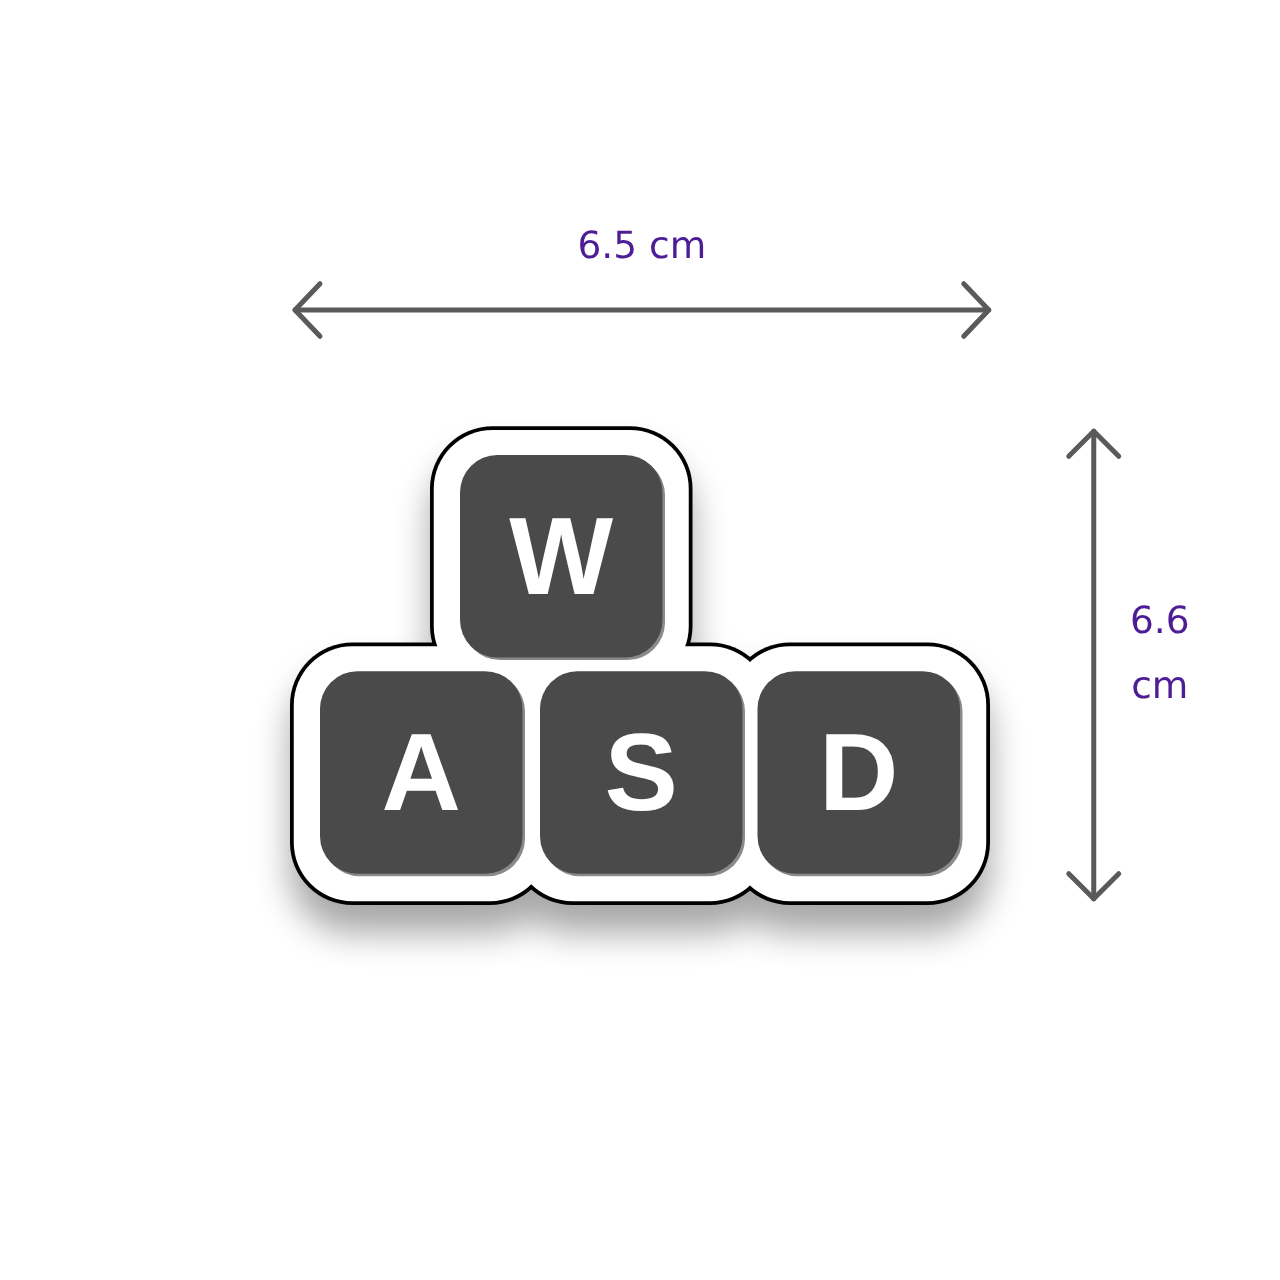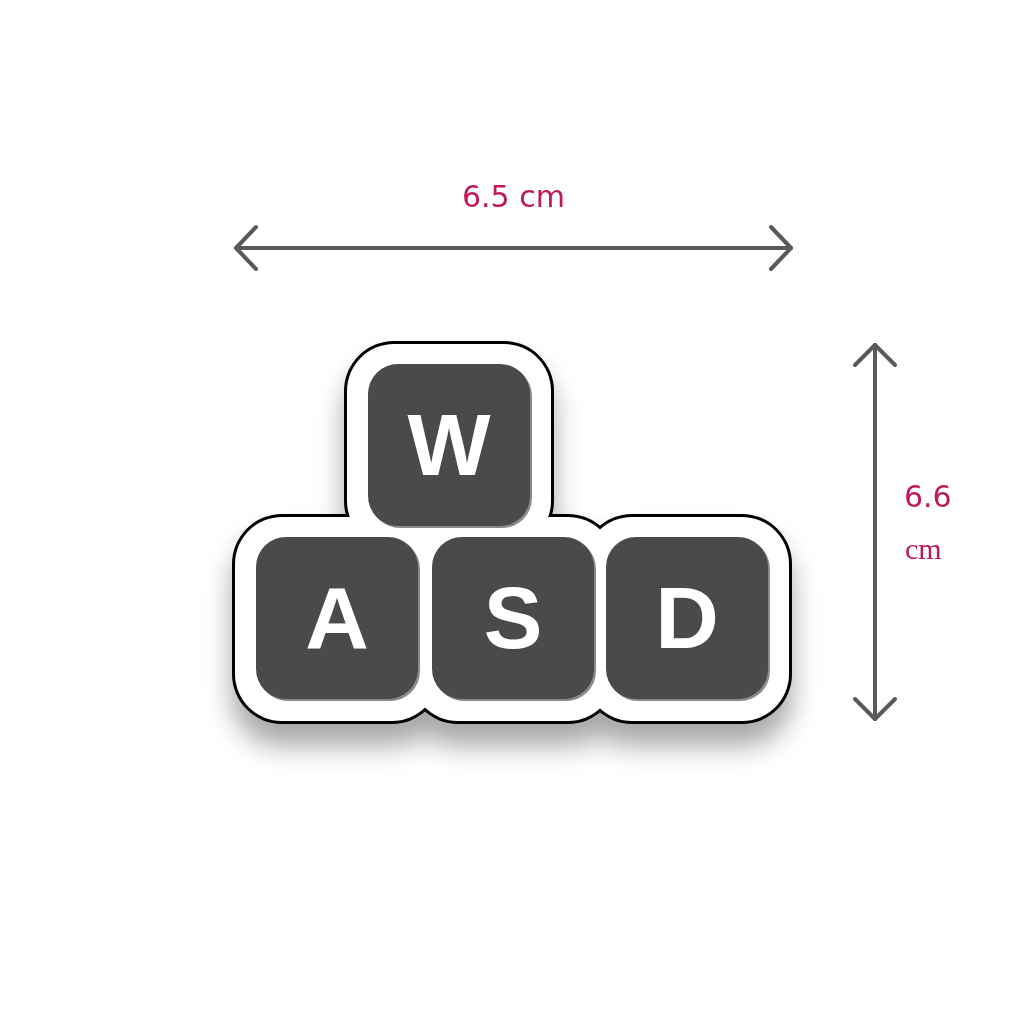--- a/index.html
+++ b/index.html
@@ -1,18 +1,18 @@
 <!DOCTYPE html>
 <html><head>
   <meta charset="utf-8">
   <style>
     html, body { margin: 0; padding: 0; background: #ffffff; }
     body { width: 1024px; height: 1024px; position: relative; overflow: hidden; font-family: "DejaVu Sans", sans-serif; }
     .abs { position: absolute; }
-    .dim-label { color: #be185d; font-family: "DejaVu Sans", sans-serif; font-size: 30px; line-height: 1; }
+    .dim-label { color: #4c1d95; font-family: "DejaVu Sans", sans-serif; font-size: 30px; line-height: 1; }
     .key-letter { position: absolute; left: 0; top: 0; width: 100%; height: 100%; display: flex; align-items: center; justify-content: center; color: #ffffff; font-family: "Liberation Sans", sans-serif; font-weight: bold; font-size: 88px; }
   </style>
 </head>
 <body>
 
 <div class="abs dim-label" style="left:462px; top:182px;">6.5 cm</div>
 
 <svg class="abs" style="left:225px; top:220px;" width="580" height="60" viewBox="0 0 580 60">
   <g stroke="#5a5a5a" stroke-width="4" fill="none" stroke-linecap="round" stroke-linejoin="round">
     <line x1="11" y1="28" x2="566" y2="28"></line>
@@ -23,21 +23,21 @@
 
 <svg class="abs" style="left:845px; top:335px;" width="60" height="395" viewBox="0 0 60 395">
   <g stroke="#5a5a5a" stroke-width="4" fill="none" stroke-linecap="round" stroke-linejoin="round">
     <line x1="30" y1="10" x2="30" y2="384"></line>
     <polyline points="10,30 30,10 50,30"></polyline>
     <polyline points="10,364 30,384 50,364"></polyline>
   </g>
 </svg>
 
 <div class="abs dim-label" style="left:904px; top:482px;">6.6</div>
-<div class="abs dim-label" style="left:905px; top:534px;font-family:Liberation Serif, serif;">cm</div>
+<div class="abs dim-label" style="left:905px; top:534px;">cm</div>
 
 <svg class="abs" style="left:0; top:0;" width="1024" height="1024" viewBox="0 0 1024 1024">
   <defs>
     <filter id="shadow" x="-20%" y="-20%" width="140%" height="160%">
       <feGaussianBlur in="SourceAlpha" stdDeviation="14"></feGaussianBlur>
       <feOffset dx="0" dy="22" result="ob"></feOffset>
       <feComponentTransfer>
           <feFuncA type="linear" slope="0.35"></feFuncA>
         </feComponentTransfer>
       <feMerge>

